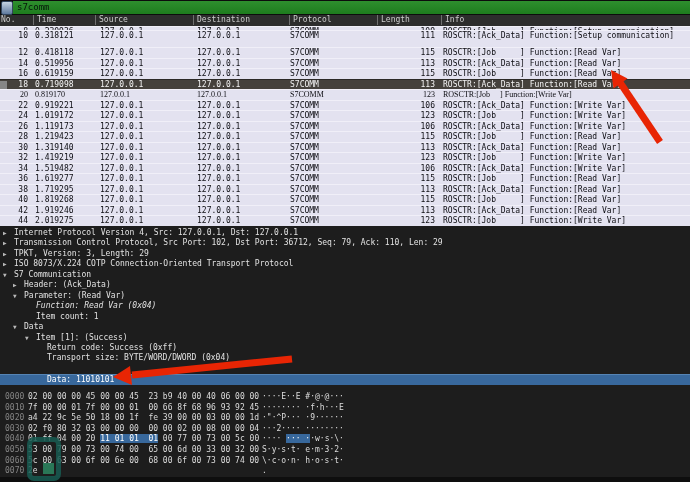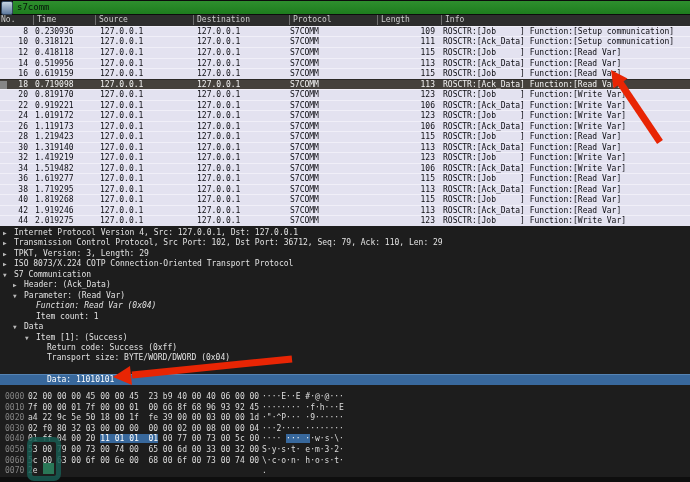--- a/index.html
+++ b/index.html
@@ -77,21 +77,21 @@
   <div class="plist" id="plist">
       <div class="prow" style="top: 0px;">
         <span class="pc pc-no">8</span>
         <span class="pc pc-time">0.230936</span>
         <span class="pc pc-src">127.0.0.1</span>
         <span class="pc pc-dst">127.0.0.1</span>
         <span class="pc pc-proto">S7COMM</span>
         <span class="pc pc-len">109</span>
         <span class="pc pc-info">ROSCTR:[Job     ] Function:[Setup communication]</span>
       </div>
-      <div class="prow" style="top: 10px;">
+      <div class="prow" style="top: 4px;">
         <span class="pc pc-no">10</span>
         <span class="pc pc-time">0.318121</span>
         <span class="pc pc-src">127.0.0.1</span>
         <span class="pc pc-dst">127.0.0.1</span>
         <span class="pc pc-proto">S7COMM</span>
         <span class="pc pc-len">111</span>
         <span class="pc pc-info">ROSCTR:[Ack_Data] Function:[Setup communication]</span>
       </div>
       <div class="prow" style="top: 21px;">
         <span class="pc pc-no">12</span>
@@ -122,21 +122,21 @@
       </div>
       <div class="prow sel" style="top: 52.5px;">
         <span class="pc pc-no">18</span>
         <span class="pc pc-time">0.719098</span>
         <span class="pc pc-src">127.0.0.1</span>
         <span class="pc pc-dst">127.0.0.1</span>
         <span class="pc pc-proto">S7COMM</span>
         <span class="pc pc-len">113</span>
         <span class="pc pc-info">ROSCTR:[Ack_Data] Function:[Read Var]</span>
       </div>
-      <div class="prow" style="top: 63px;">
+      <div class="prow" style="top: 63px; font-family: Liberation Serif, serif;">
         <span class="pc pc-no">20</span>
         <span class="pc pc-time">0.819170</span>
         <span class="pc pc-src">127.0.0.1</span>
         <span class="pc pc-dst">127.0.0.1</span>
         <span class="pc pc-proto">S7COMM</span>
         <span class="pc pc-len">123</span>
         <span class="pc pc-info">ROSCTR:[Job     ] Function:[Write Var]</span>
       </div>
       <div class="prow" style="top: 73.5px;">
         <span class="pc pc-no">22</span>

